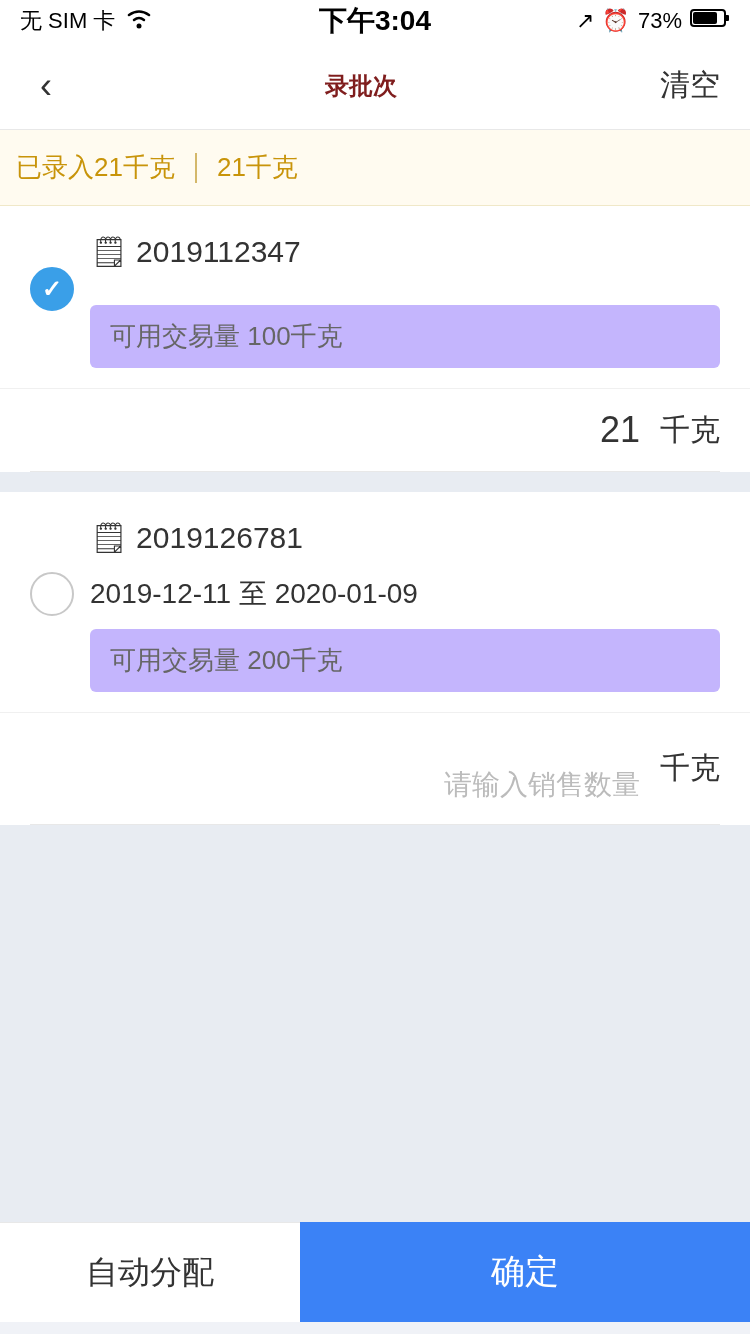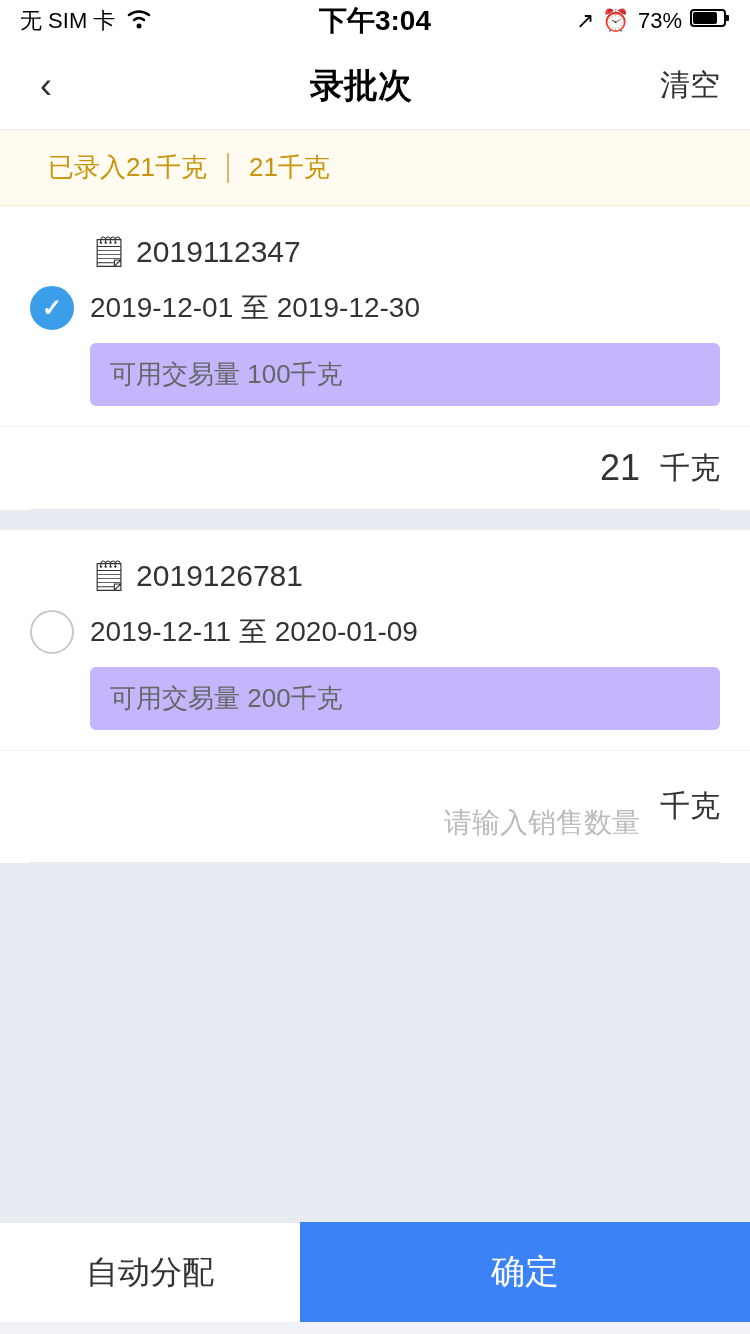--- a/index.html
+++ b/index.html
@@ -56,35 +56,35 @@
       padding: 0 30px;
       border-bottom: 1px solid #e8e8e8;
     }
     .nav-back {
       font-size: 36px;
       color: #333;
       cursor: pointer;
       padding: 10px;
     }
     .nav-title {
-      font-size: 34px;
+      font-size: 24px;
       font-weight: 600;
-      color: #000000;
+      color: #7f1d1d;
     }
     .nav-action {
       font-size: 30px;
       color: #333;
       cursor: pointer;
     }
 
     
     .info-banner {
       width: 750px;
       background: #fffbf0;
-      padding: 20px 48px;
+      padding: 20px 16px;
       display: flex;
       align-items: center;
       gap: 0;
       border-bottom: 1px solid #f0e8c8;
     }
     .info-item {
       font-size: 26px;
       color: #c8940a;
       font-weight: 500;
     }
@@ -273,21 +273,20 @@
   <div class="batch-header">
     <div class="batch-id">
       <span>🗒</span>
       <span>2019112347</span>
     </div>
   </div>
   <div class="batch-date-row">
     <div class="radio-circle checked">
       <span class="radio-checkmark">✓</span>
     </div>
-    <span class="batch-date-text">2019-12-01 至 2019-12-30</span>
   </div>
   <div class="batch-avail">可用交易量 100千克</div>
 
   <div class="qty-row">
     <span class="qty-value">21</span>
     <span class="qty-unit">千克</span>
   </div>
   <div class="separator-line"></div>
 </div>
 

